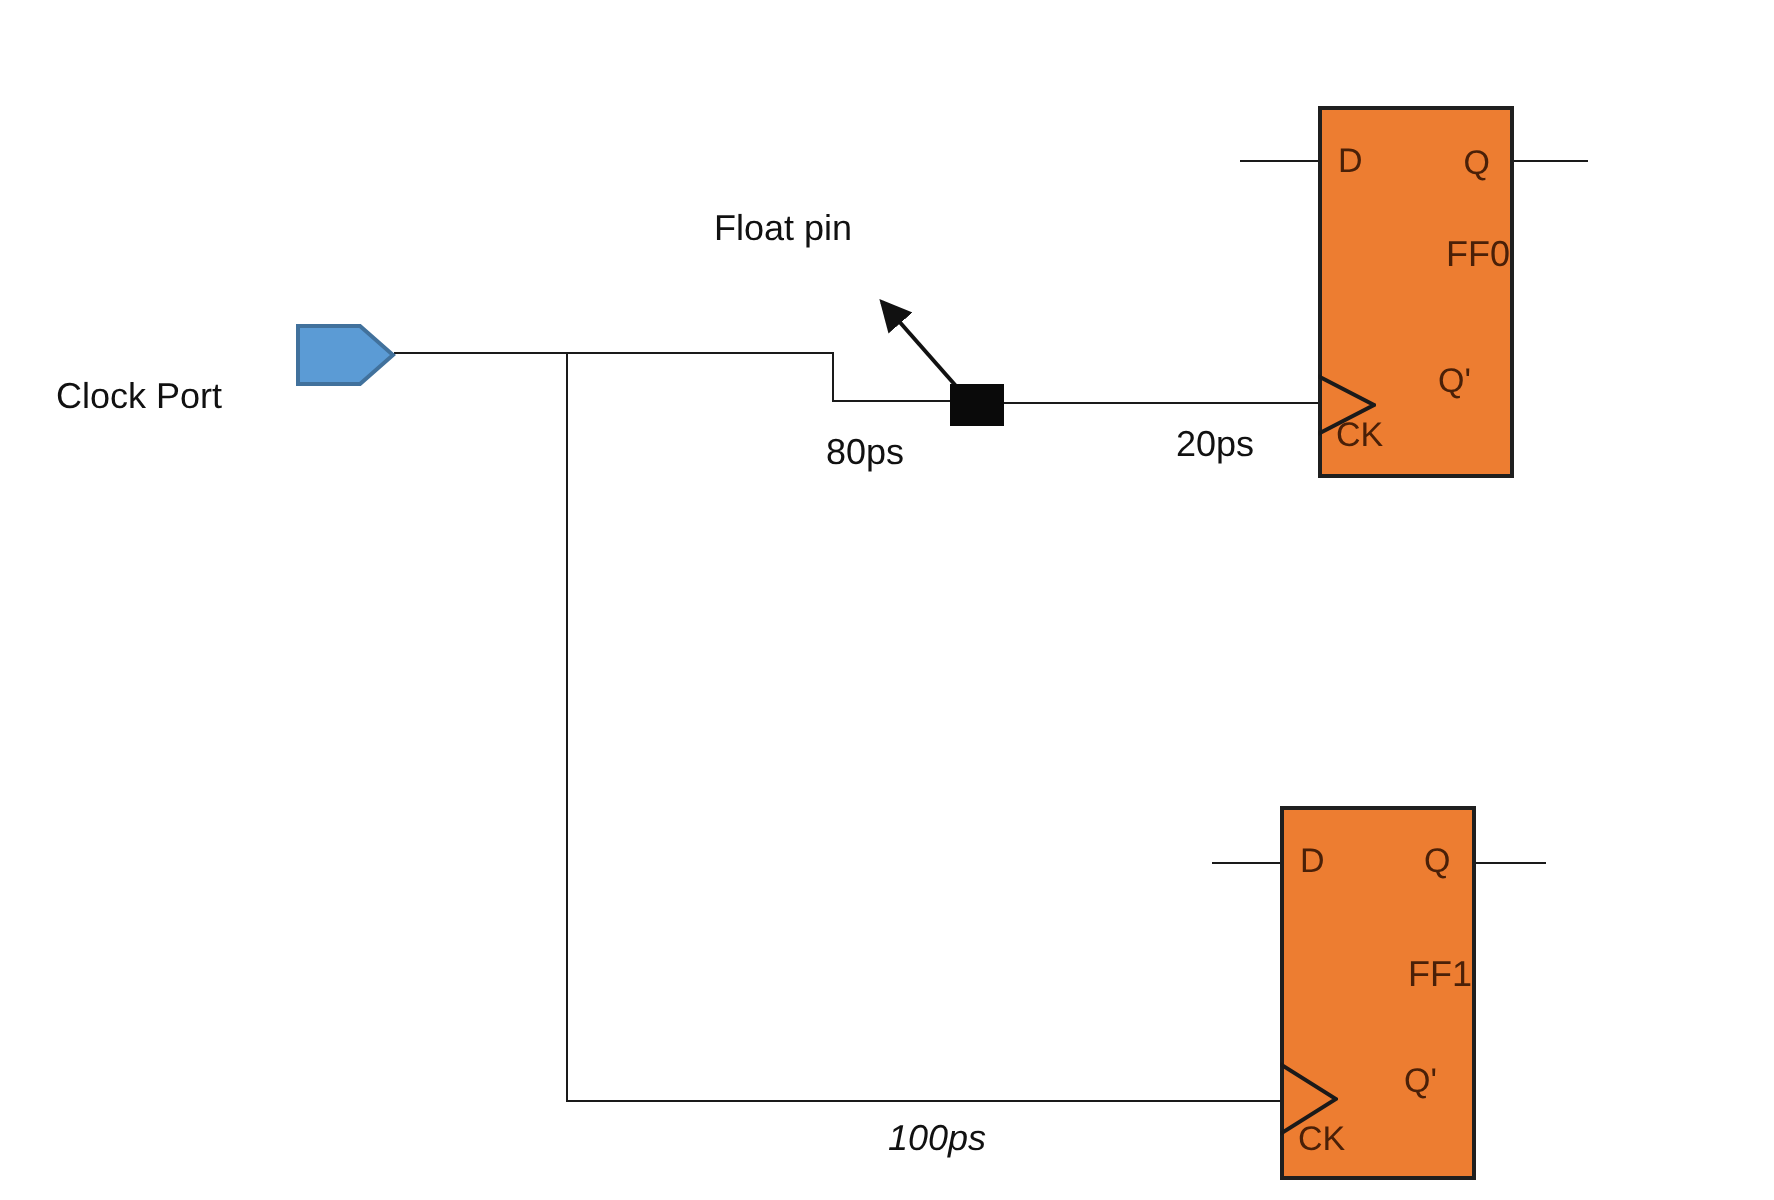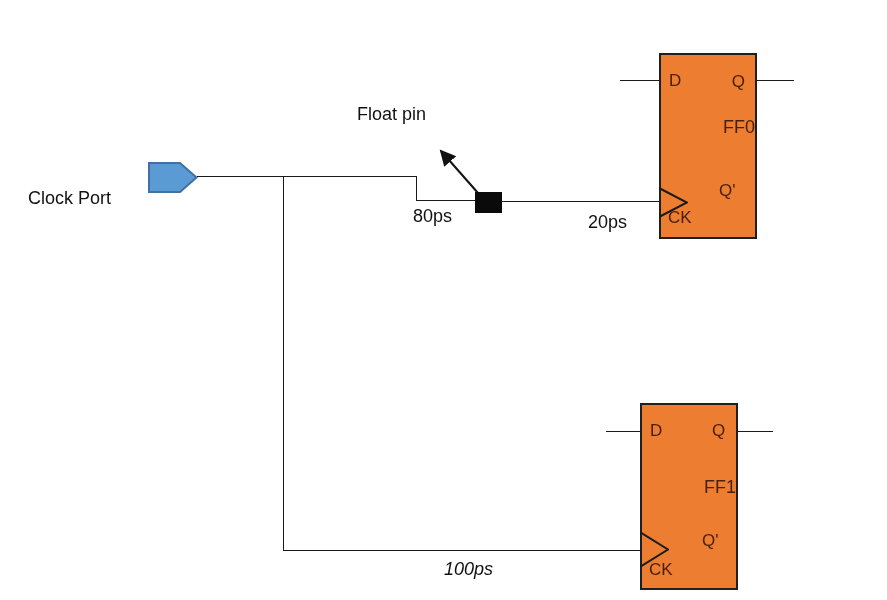--- a/index.html
+++ b/index.html
@@ -37,21 +37,21 @@
   .ff1 .ck-tri   { position:absolute; left:-2px; top:126px; }
   .ff1 .pin-ck   { left:7px; top:155px; }
   .clock-port-shape { position:absolute; left:148px; top:162px; z-index:3; }
   .clock-port-label { left:28px; top:165px;margin-top:23px; }
   .float-node {
     position:absolute; left:475px; top:192px; width:27px; height:21px;
     background:#0a0a0a; z-index:5;
   }
   .float-arrow { position:absolute; left:432px; top:140px; z-index:4; }
   .float-pin-label { left:357px; top:104px; }
-  .delay-80  { left:413px; top:206px; }
+  .delay-80  { left:413px; top:216px; }
   .delay-20  { left:548px; top:212px;margin-left:40px; }
   .delay-100 { left:444px; top:559px;font-style:italic; }
 </style>
 </head>
 <body>
 
 <div class="canvas">
 
 
   <div class="wire" style="left:197px; top:176px; width:220px; height:1px;"></div>

